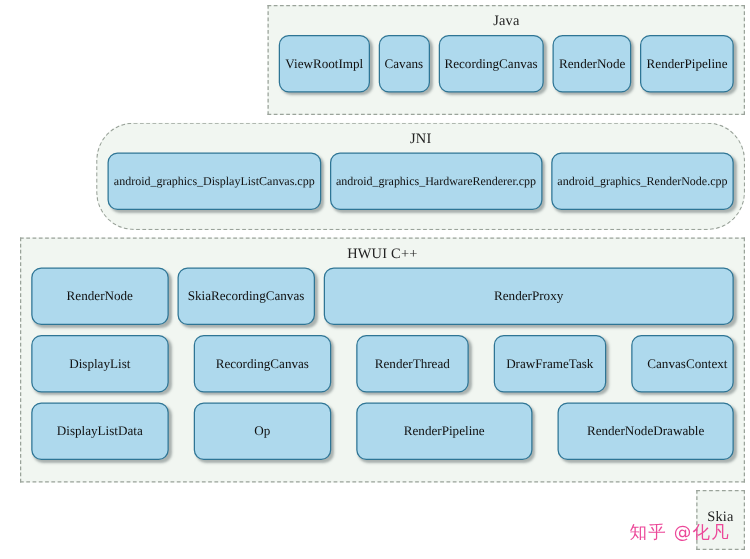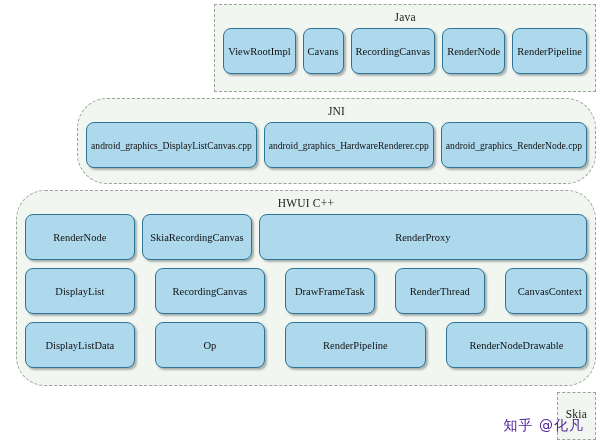--- a/index.html
+++ b/index.html
@@ -76,21 +76,21 @@
 
   
   #layer-java { height: 88px; }
   #layer-java .node { height: 46px; flex: 1 1 0; }
 
   
   #layer-jni { height: 86px; border-radius: 30px; }
   #layer-jni .node { height: 46px; flex: 1 1 0; font-size: 9.6px; }
 
   
-  #layer-hwui { height: 196px; border-radius: 29px; }
+  #layer-hwui { height: 196px; }
   #layer-hwui .node { height: 46px; }
 
   .w-rn   { flex: 0 0 110px; }
   .w-skia { flex: 0 0 110px; }
   .w-proxy{ flex: 1 1 auto; }
 
   .w-dl   { flex: 0 0 110px; }
   .w-rc   { flex: 0 0 110px; }
   .w-rt   { flex: 0 0 90px; }
   .w-dft  { flex: 0 0 90px; }
@@ -103,21 +103,21 @@
 
   
   #layer-skia { height: 48px; justify-content: center; }
   #layer-skia .layer-title { margin-bottom: 0; }
 
   #watermark {
     position: absolute;
     right: 16px;
     bottom: 12px;
     font-size: 14px;
-    color: #4c1d95;
+    color: #ec4899;
     letter-spacing: 1px;
     font-family: "DejaVu Sans", sans-serif;
     user-select: none;
     pointer-events: none;
   }
 </style>
 </head>
 <body>
 
 <div id="diagram">
@@ -147,22 +147,22 @@
 
     <div class="row">
       <div class="node w-rn">RenderNode</div>
       <div class="node w-skia">SkiaRecordingCanvas</div>
       <div class="node w-proxy">RenderProxy</div>
     </div>
 
     <div class="row">
       <div class="node w-dl">DisplayList</div>
       <div class="node w-rc">RecordingCanvas</div>
+      <div class="node w-rt">RenderThread</div>
       <div class="node w-dft">DrawFrameTask</div>
-      <div class="node w-rt">RenderThread</div>
       <div class="node w-cc">CanvasContext</div>
     </div>
 
     <div class="row">
       <div class="node w-dld">DisplayListData</div>
       <div class="node w-op">Op</div>
       <div class="node w-rp">RenderPipeline</div>
       <div class="node w-rnd">RenderNodeDrawable</div>
     </div>
   </div>

